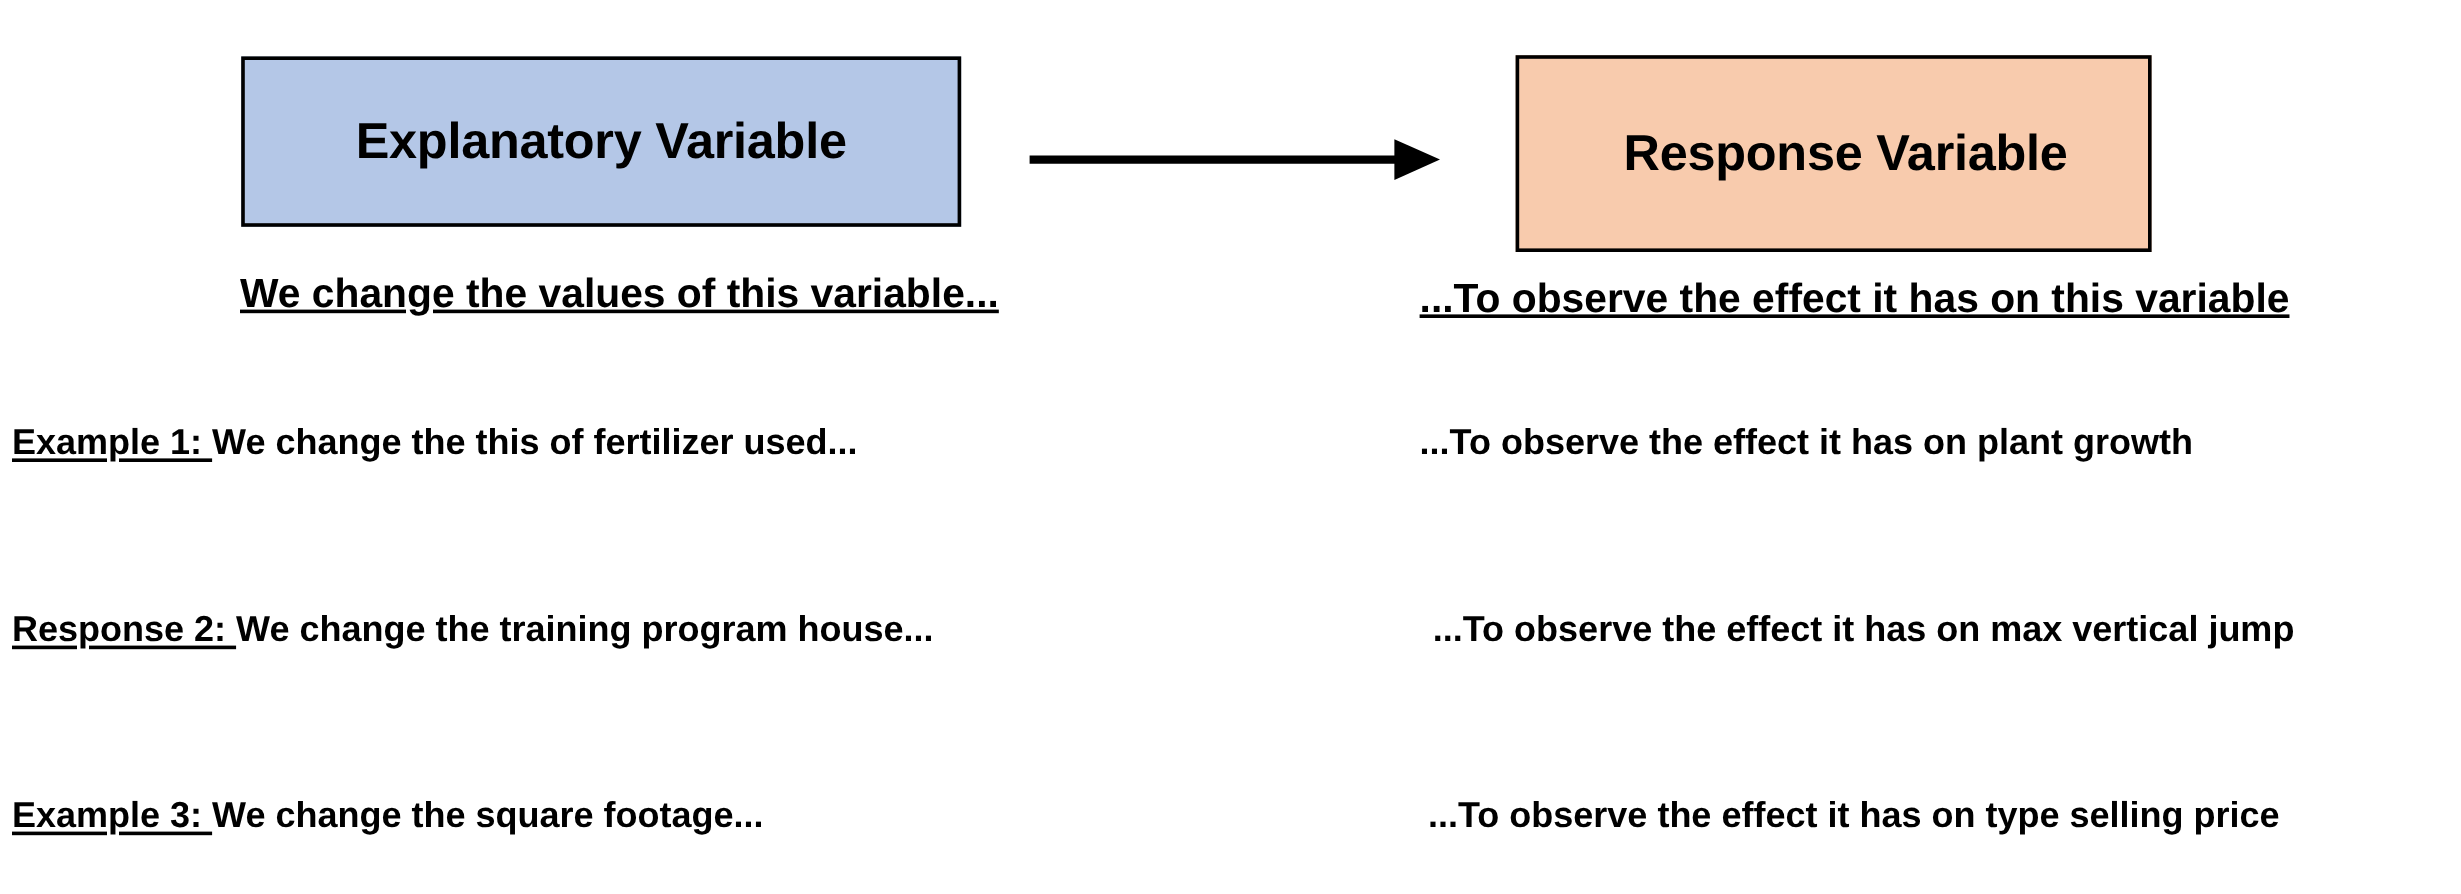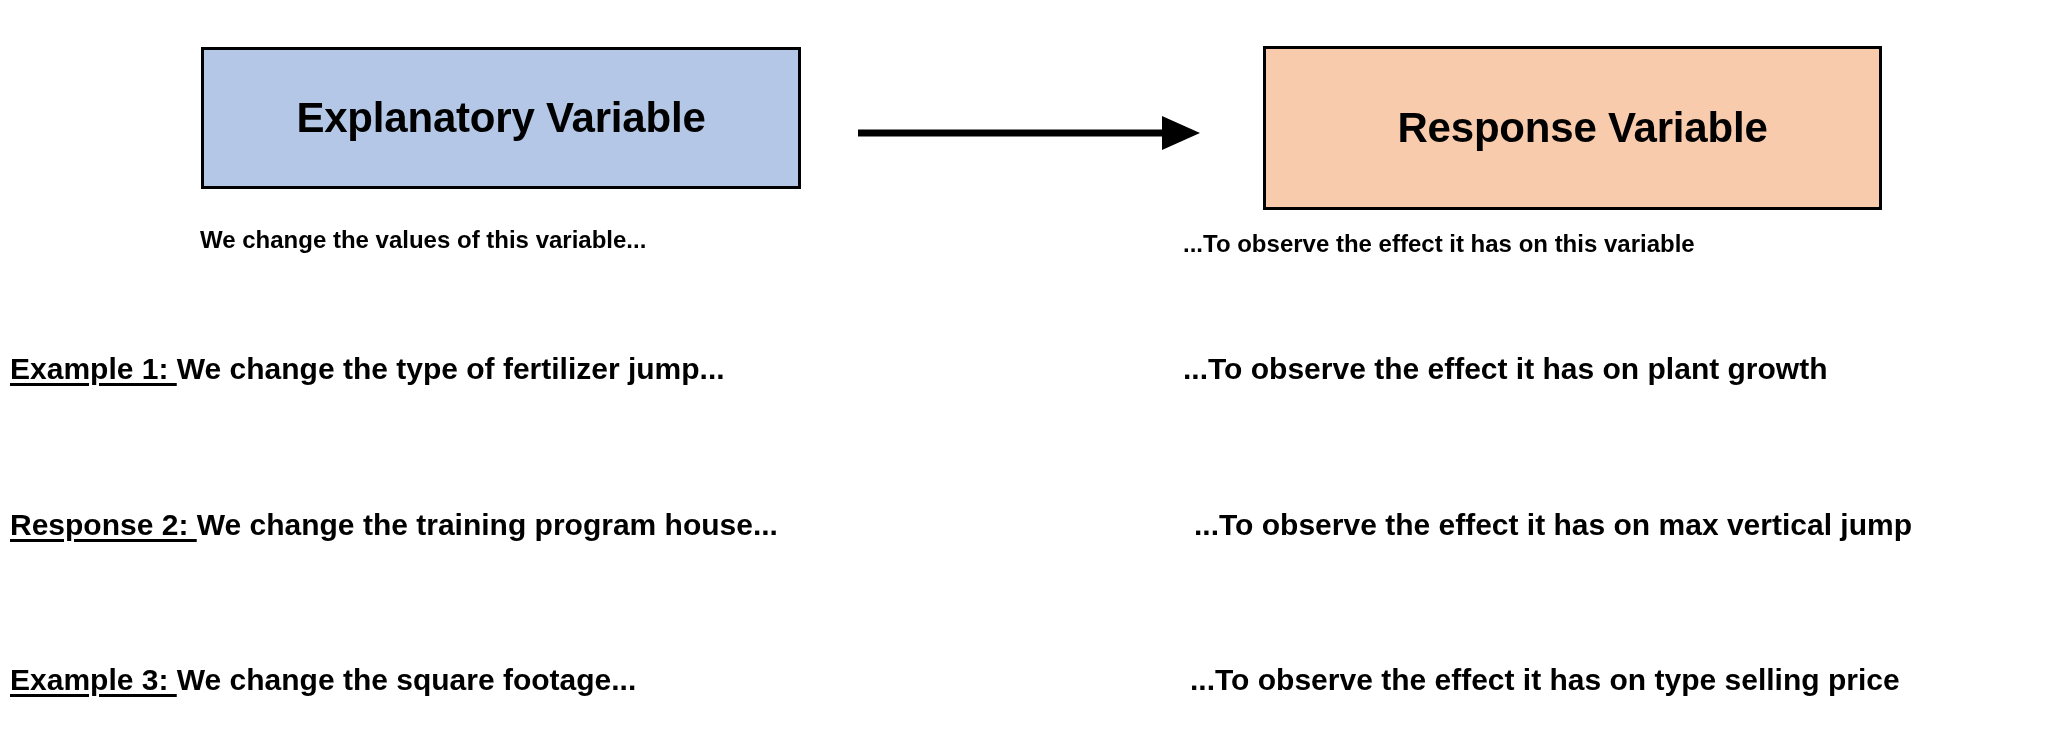--- a/index.html
+++ b/index.html
@@ -41,44 +41,45 @@
   #explanatory-box {
     left: 201px;
     top: 47px;
     width: 600px;
     height: 142px;
     background: #b4c7e7;
   }
   #response-box {
     left: 1263px;
     top: 46px;
-    width: 619px;
+    width: 530px;
     height: 164px;
     background: #f8cbad;
   }
   #response-box .box-label {
     transform: translateX(10px);
   }
 
   
   #flow-arrow {
     position: absolute;
     left: 850px;
     top: 104px;
     width: 360px;
     height: 60px;
   }
 
   
   .caption {
     position: absolute;
     font-weight: bold;
-    font-size: 24px;
+    font-size: 34px;
     line-height: 1;
     white-space: nowrap;
+    text-decoration: underline;
   }
   #explanatory-caption {
     left: 200px;
     top: 228px;
   }
   #response-caption {
     left: 1183px;
     top: 232px;
   }
 
@@ -131,21 +132,21 @@
   <div class="var-box" id="response-box">
     <span class="box-label">Response Variable</span>
   </div>
 
   <div class="caption" id="explanatory-caption">We change the values of this variable...</div>
 
   <div class="caption" id="response-caption">...To observe the effect it has on this variable</div>
 
   <div class="example-row" id="example-row-1">
     <div class="example-left">
-      <span class="example-label">Example 1: </span><span>We change the type of fertilizer jump...</span>
+      <span class="example-label">Example 1: </span><span>We change the this of fertilizer used...</span>
     </div>
     <div class="example-right" id="example-right-1">...To observe the effect it has on plant growth</div>
   </div>
 
   <div class="example-row" id="example-row-2">
     <div class="example-left">
       <span class="example-label">Response 2: </span><span>We change the training program house...</span>
     </div>
     <div class="example-right" id="example-right-2">...To observe the effect it has on max vertical jump</div>
   </div>

